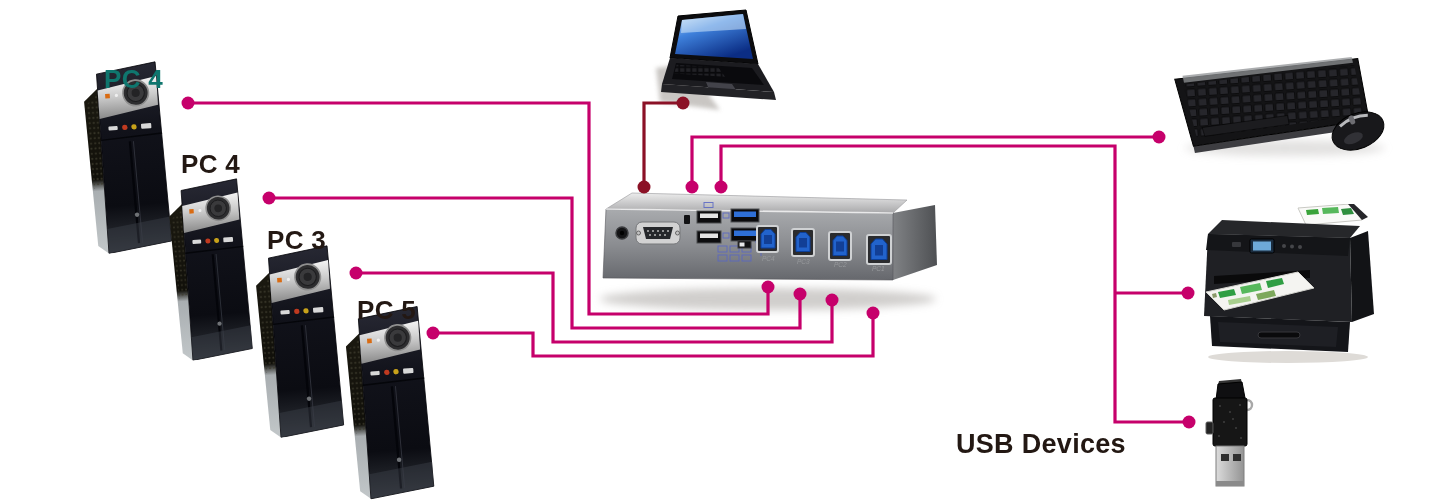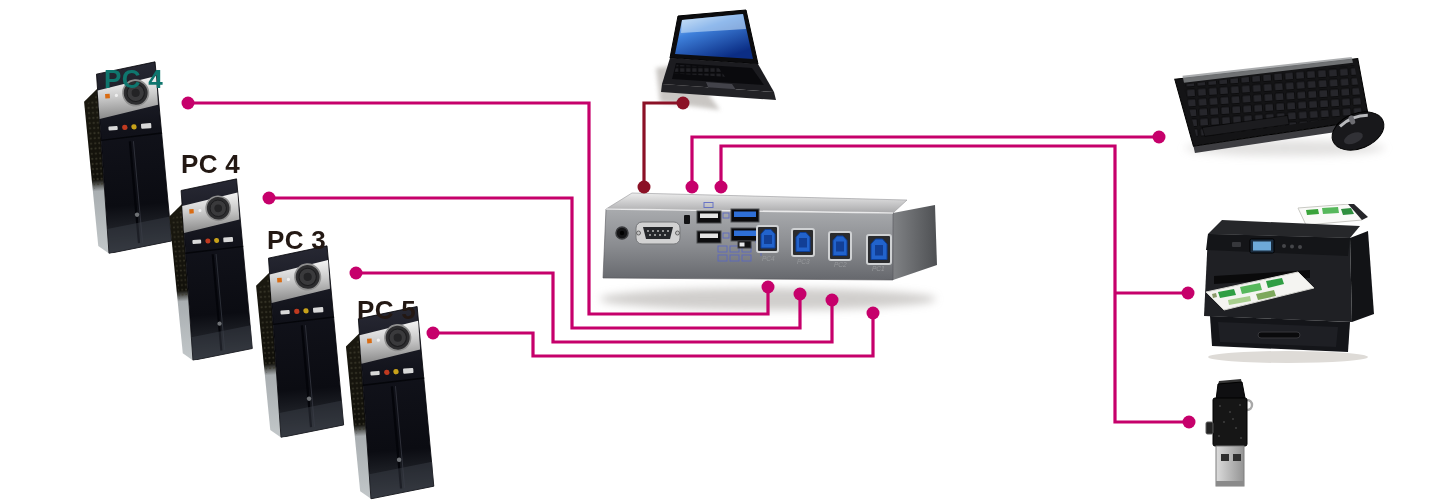--- a/index.html
+++ b/index.html
@@ -330,14 +330,15 @@
         <polyline points="433,333 533,333 533,356 873,356 873,313" fill="none" stroke="#c6006b" stroke-width="3.2"></polyline>
         <circle cx="433" cy="333" r="6.5" fill="#c6006b"></circle>
         <circle cx="873" cy="313" r="6.5" fill="#c6006b"></circle>
       </g>
     </svg>
 
   <div class="lbl pc" style="left: 104px; top: 32px; color: #0f766e; margin-top: 32px;">PC 4</div>
   <div class="lbl pc" style="left: 181px; top: 149px; color: rgb(35, 24, 19);">PC 4</div>
   <div class="lbl pc" style="left: 267px; top: 225px; color: rgb(35, 24, 19);">PC 3</div>
   <div class="lbl pc" style="left: 357px; top: 295px; color: rgb(35, 24, 19);">PC 5</div>
+  <div class="lbl big" style="left: 956px; top: 429px; color: rgb(35, 24, 19);">USB Devices</div>
 
 </div>
 
 </body></html>

